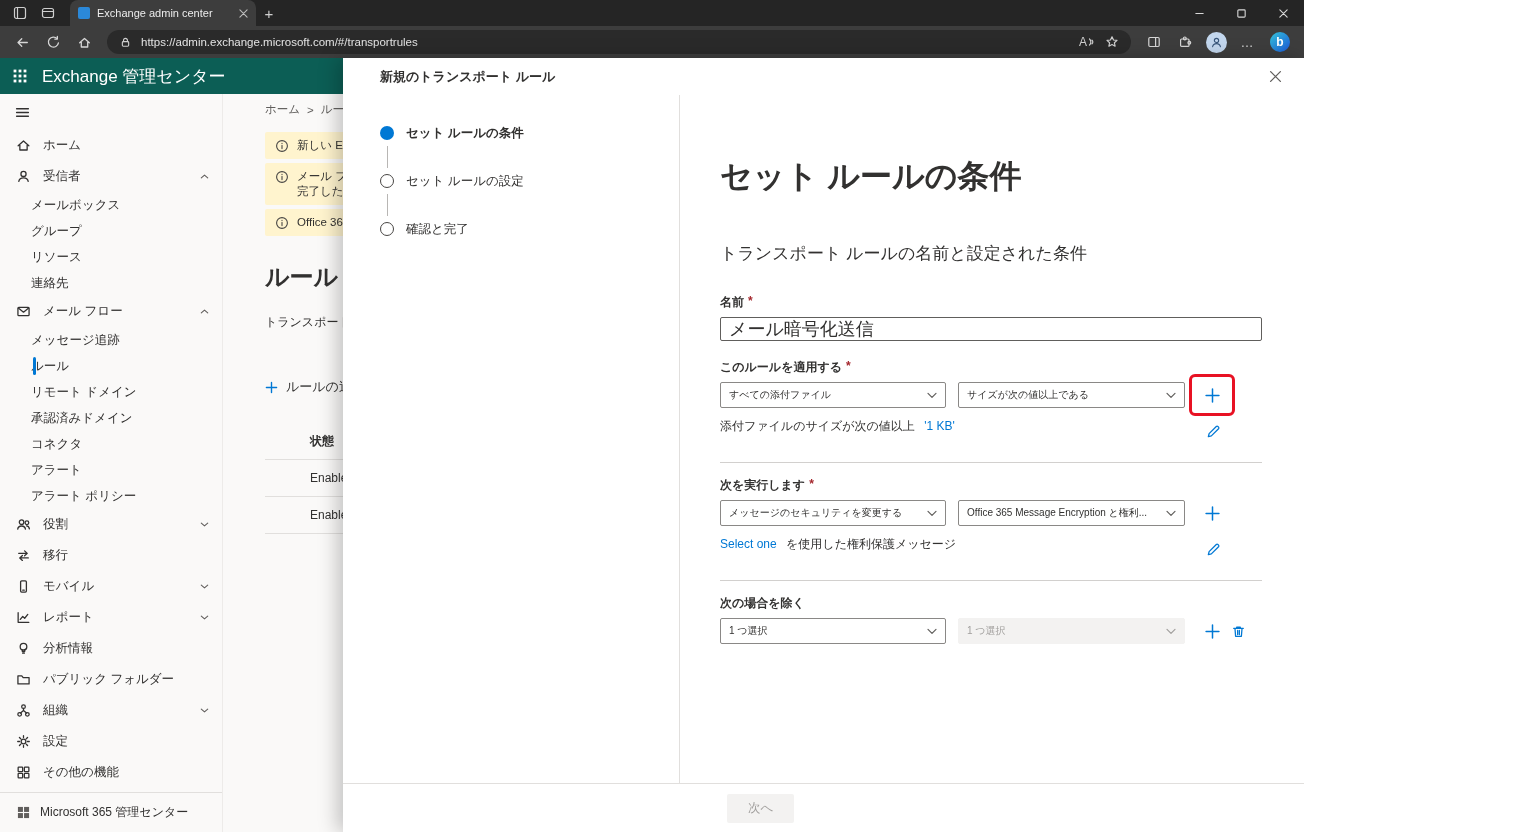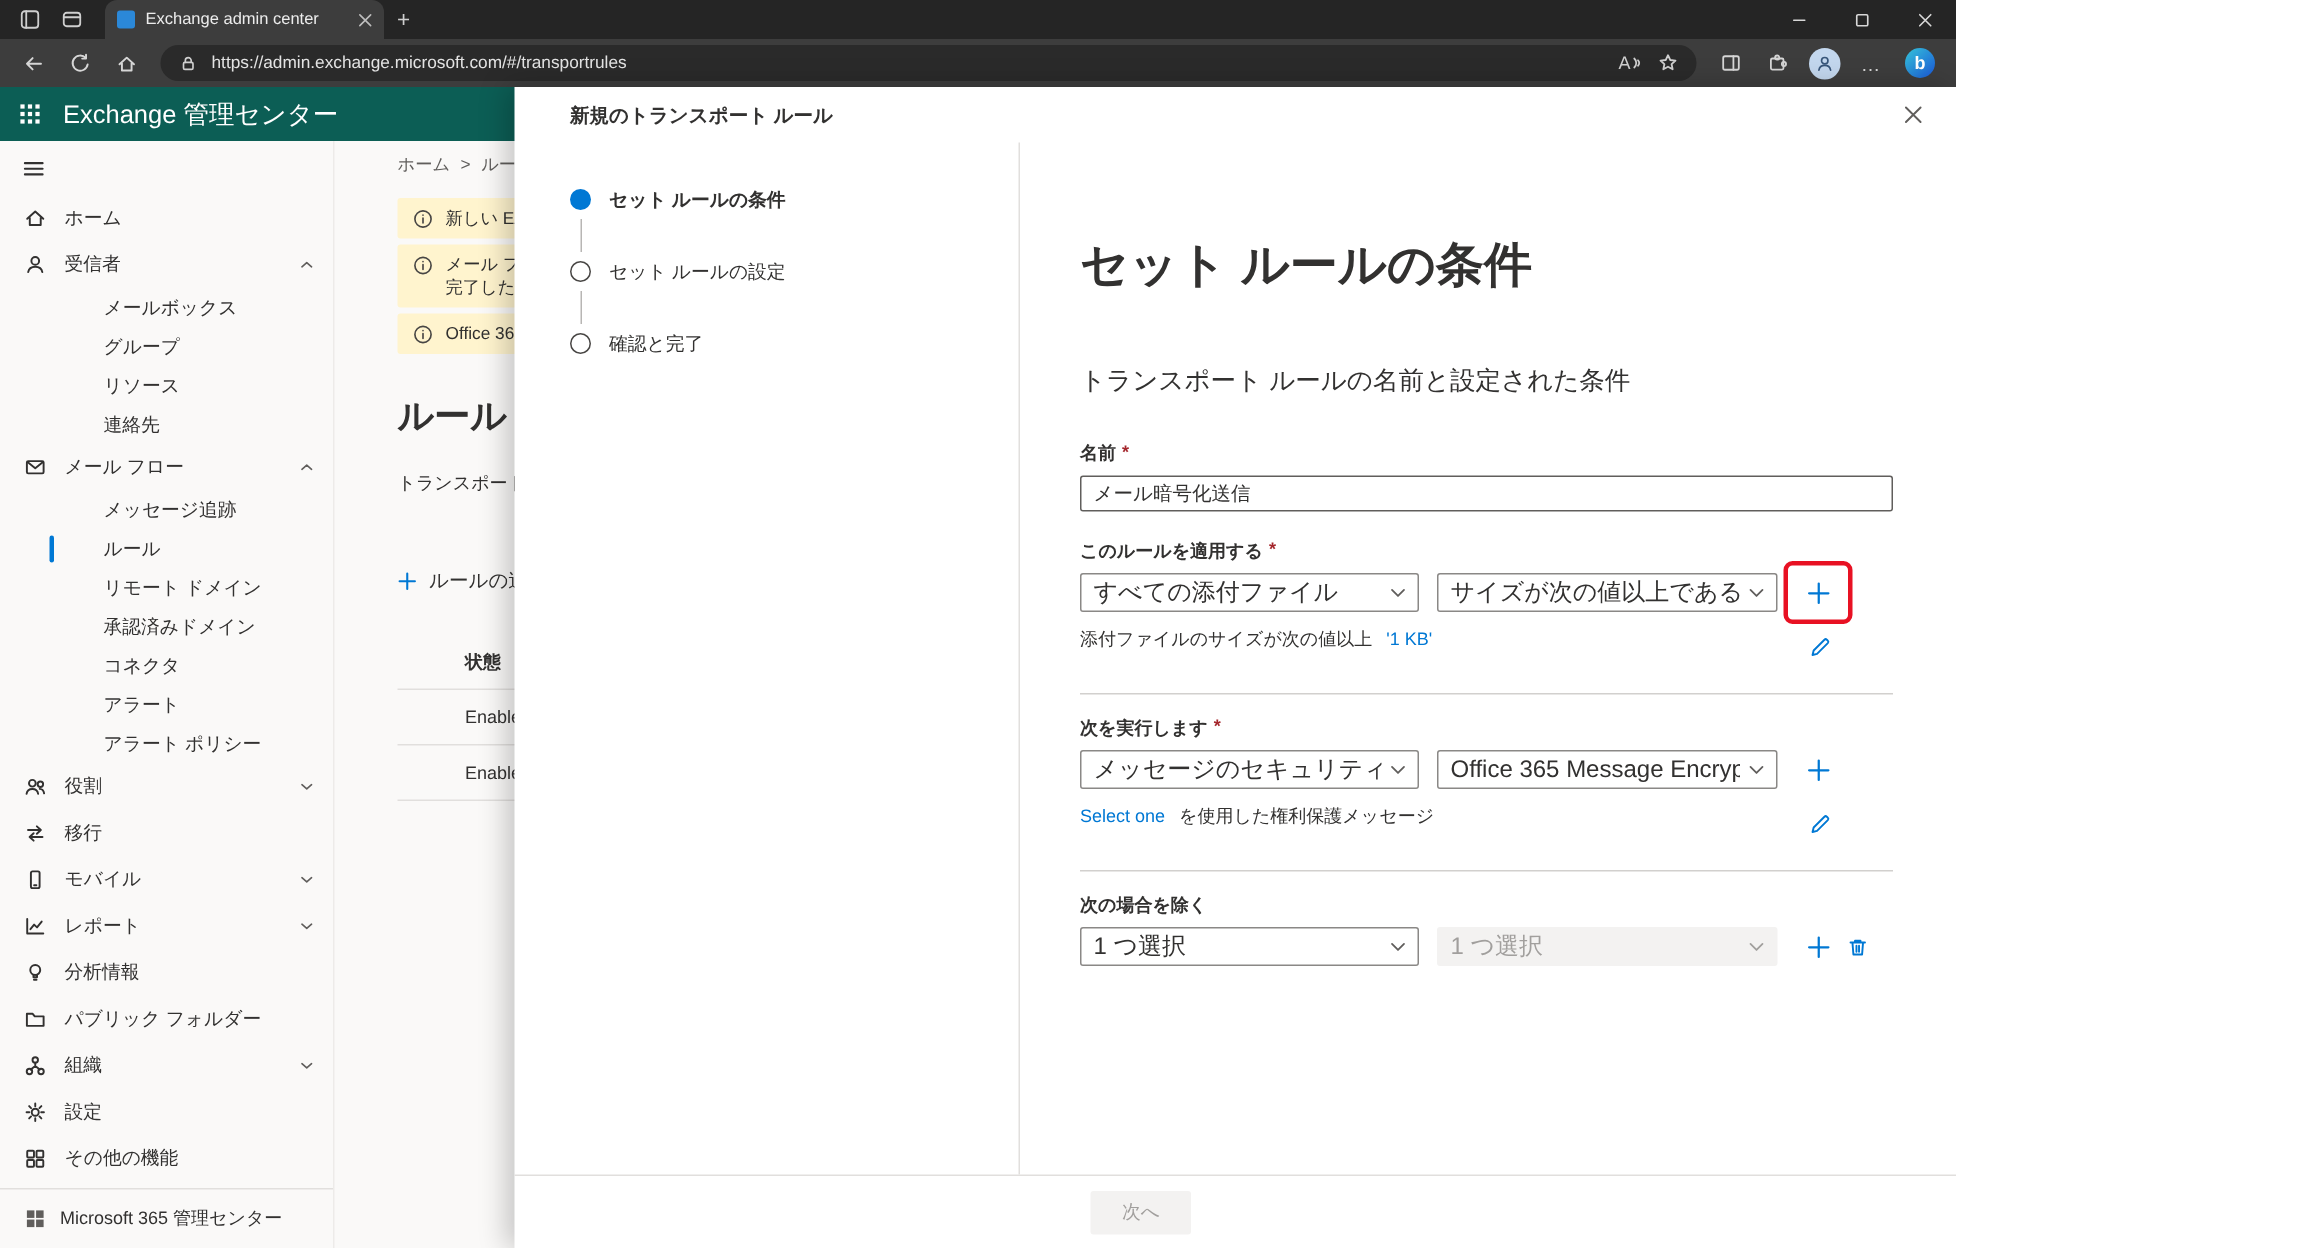--- a/index.html
+++ b/index.html
@@ -33,21 +33,21 @@
 
   
   .app { position:absolute; top:58px; left:0; right:0; bottom:0; background:#faf9f8; }
   .app-header { height:36px; background:var(--brand-green,#0c5e55); display:flex; align-items:center; gap:15px; padding-left:13px; color:#fff; }
   .app-title { font-size:17px; }
   .app-body { display:flex; height:calc(100% - 36px); }
 
   .sidebar { width:223px; flex:none; background:#faf9f8; border-right:1px solid #edebe9; display:flex; flex-direction:column; color:#323130; }
   .hamburger { height:36px; display:flex; align-items:center; padding-left:15px; color:#323130; }
   .nav { flex:1; overflow:hidden; }
-  .nav-item { display:flex; align-items:center; height:26px; padding-left:69px; font-size:12.5px; position:relative; cursor:pointer; white-space:nowrap; }
+  .nav-item { display:flex; align-items:center; height:26px; padding-left:31px; font-size:12.5px; position:relative; cursor:pointer; white-space:nowrap; }
   .nav-item.top { height:31px; padding-left:15px; gap:12px; }
   .nav-icon { width:16px; display:flex; justify-content:center; color:#323130; flex:none; }
   .chev { margin-left:auto; margin-right:12px; color:#605e5c; display:flex; }
   .nav-item.selected::before { content:""; position:absolute; left:33px; top:4px; bottom:4px; width:3px; border-radius:2px; background:var(--accent,#0078d4); }
   .sidebar-footer { border-top:1px solid #e1dfdd; height:40px; display:flex; align-items:center; gap:10px; padding-left:17px; font-size:12px; color:#323130; cursor:pointer; }
 
   .content { flex:1; padding:8px 0 0 42px; color:#323130; overflow:hidden; }
   .breadcrumb { display:flex; align-items:center; gap:7px; font-size:11.5px; color:#605e5c; }
   .crumb { cursor:pointer; }
   .banners { margin-top:15px; display:flex; flex-direction:column; gap:4px; width:620px; }
@@ -77,24 +77,24 @@
   .step-label { font-size:12.5px; color:#323130; }
   .step.active .step-label { font-weight:600; }
   .connector { width:1px; height:22px; background:#b8b6b4; margin:4px 0 4px 6.5px; }
 
   .form { flex:1; padding:40px 0 0 40px; overflow:hidden; }
   .form-inner { width:542px; }
   .form-heading { margin-top:20px; font-size:32px; font-weight:600; color:#323130; line-height:1.35; }
   .form-sub { margin-top:44px; font-size:17px; color:#323130; }
   .field-label { margin-top:29px; font-size:12px; font-weight:600; color:#323130; display:flex; gap:4px; }
   .req { color:#a4262c; }
-  .name-input { margin-top:6px; width:100%; height:24px; border:1px solid #605e5c; border-radius:2px; padding:0 8px; font-size:13px; color:#323130; font-family:inherit; background:#fff; }
+  .name-input { margin-top:6px; width:100%; height:24px; border:1px solid #605e5c; border-radius:2px; padding:0 8px; font-size:18px; color:#323130; font-family:inherit; background:#fff; }
   .field-label.tight { margin-top:18px; }
   .dd-row { margin-top:6px; display:flex; align-items:center; }
-  .dd { width:226px; height:26px; border:1px solid #8a8886; border-radius:2px; background:#fff; display:flex; align-items:center; padding:0 8px; font-size:16px; color:#323130; cursor:pointer; }
+  .dd { width:226px; height:26px; border:1px solid #8a8886; border-radius:2px; background:#fff; display:flex; align-items:center; padding:0 8px; font-size:10px; color:#323130; cursor:pointer; }
   .dd + .dd { margin-left:12px; width:227px; }
   .dd-text { flex:1; white-space:nowrap; overflow:hidden; }
   .dd-chev { color:#605e5c; margin-left:6px; display:flex; flex:none; }
   .dd.disabled { background:#f3f2f1; border-color:#f3f2f1; color:#a19f9d; cursor:default; }
   .dd.disabled .dd-chev { color:#a19f9d; }
   .icon-btn { width:26px; height:26px; display:flex; align-items:center; justify-content:center; color:var(--accent,#0078d4); cursor:pointer; flex:none; }
   .plus-wrap { position:relative; margin-left:14px; flex:none; }
   .hl-box { position:absolute; left:-10px; right:-10px; top:-8px; bottom:-8px; border:3px solid var(--highlight-red,#e81123); border-radius:6px; pointer-events:none; }
   .detail-row { margin-top:10px; display:flex; align-items:flex-start; font-size:12px; color:#323130; }
   .detail-link { color:var(--accent,#0078d4); cursor:pointer; }

